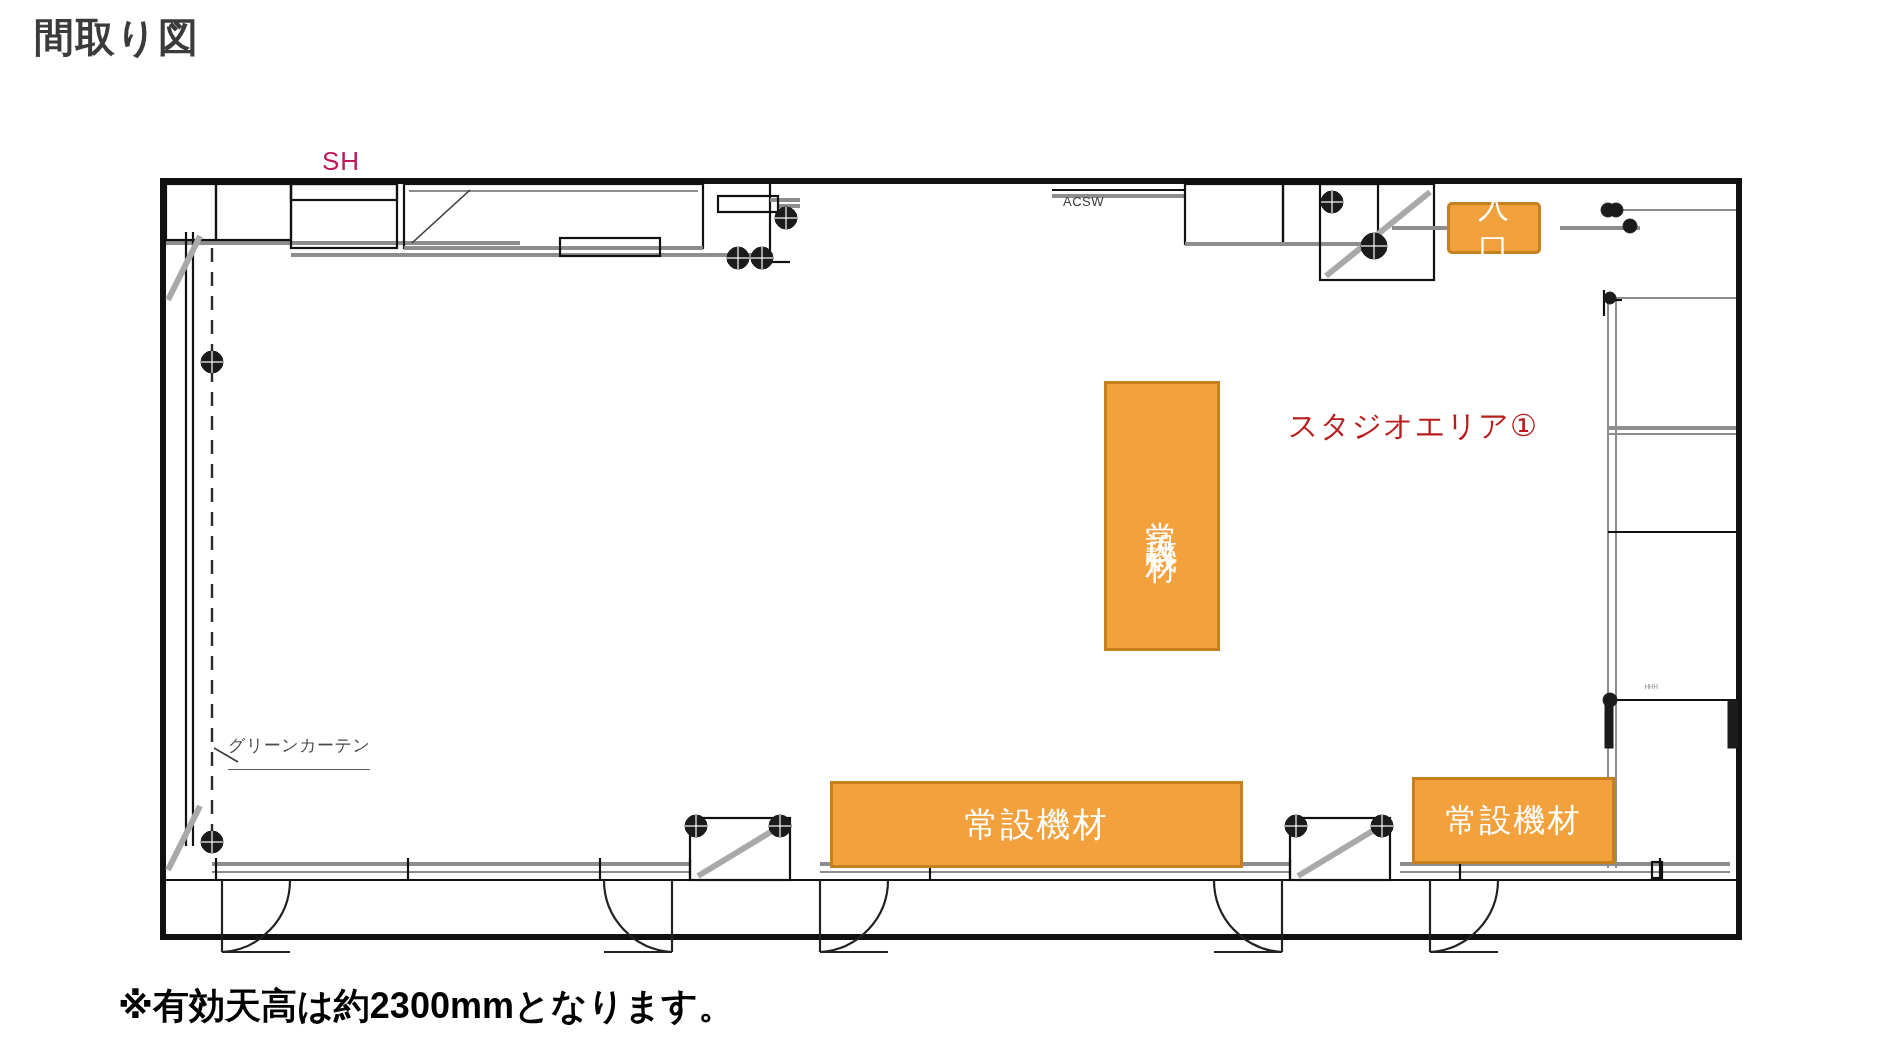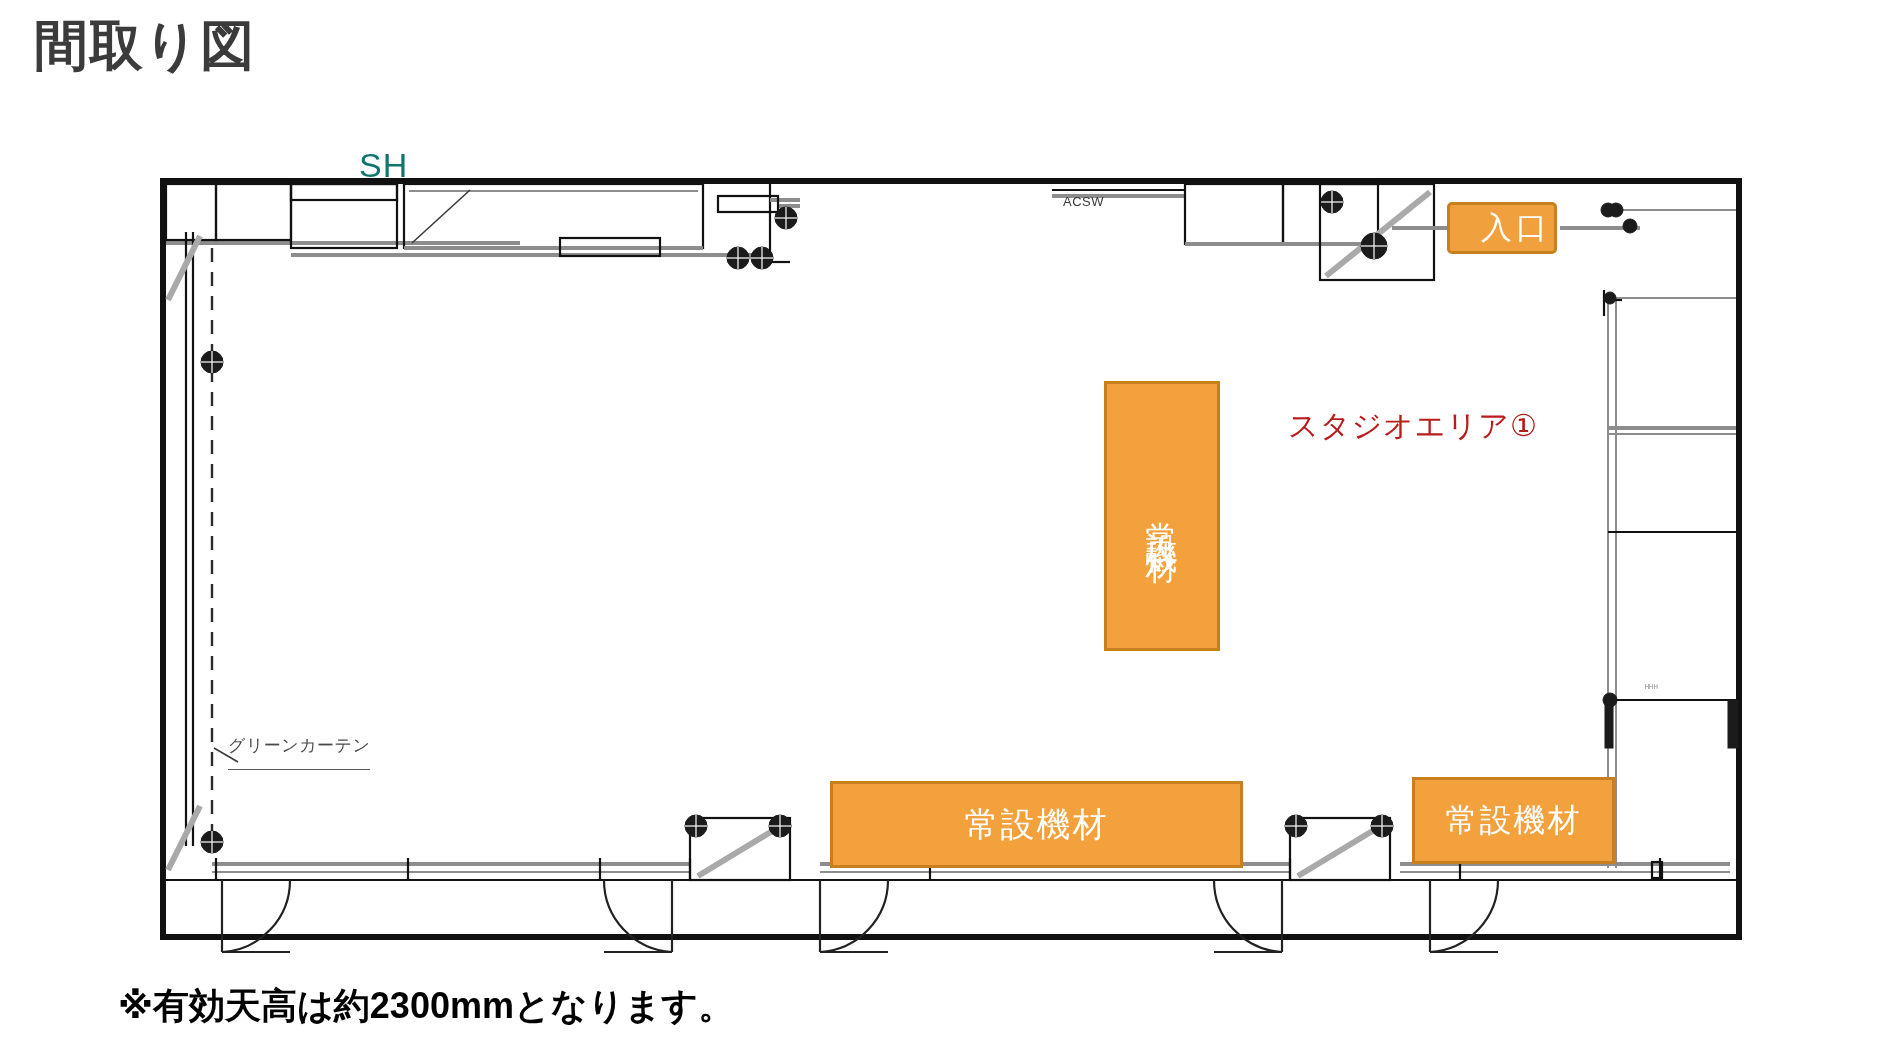--- a/index.html
+++ b/index.html
@@ -14,21 +14,21 @@
     position: relative;
     font-family: "Liberation Sans", "DejaVu Sans", sans-serif;
     overflow: hidden;
   }
 
   
   #page-title {
     position: absolute;
     left: 34px;
     top: 14px;
-    font-size: 54px;
+    font-size: 40px;
     font-weight: bold;
     color: #3b3b3b;
     letter-spacing: 1px;
     line-height: 1.15;
     white-space: nowrap;
   }
 
   
   #footer-note {
     position: absolute;
@@ -98,21 +98,21 @@
     width: 203px;
     height: 87px;
     font-size: 32px;
   }
 
   
   #entrance-badge {
     position: absolute;
     left: 1447px;
     top: 202px;
-    width: 110px;
+    width: 94px;
     height: 52px;
     background: #f0a13e;
     border: 3px solid #c8801f;
     border-radius: 5px;
     box-sizing: border-box;
     color: #ffffff;
     font-size: 31px;
     letter-spacing: 4px;
     display: flex;
     align-items: center;
@@ -136,24 +136,23 @@
   #note-acsw {
     left: 1063px;
     top: 194px;
     font-size: 13px;
     letter-spacing: 0.5px;
     color: #3a3a3a;
   }
   #note-sh {
     left: 322px;
     top: 146px;
-    font-size: 34px;
+    font-size: 26px;
     letter-spacing: 1px;
-    color: #0f766e;
-    margin-left: 37px;
+    color: #be185d;
   }
   #note-green-curtain {
     left: 228px;
     top: 734px;
     font-size: 17px;
     letter-spacing: 0.5px;
     color: #4a4a4a;
     border-bottom: 1.5px solid #5a5a5a;
     padding-bottom: 12px;
   }

